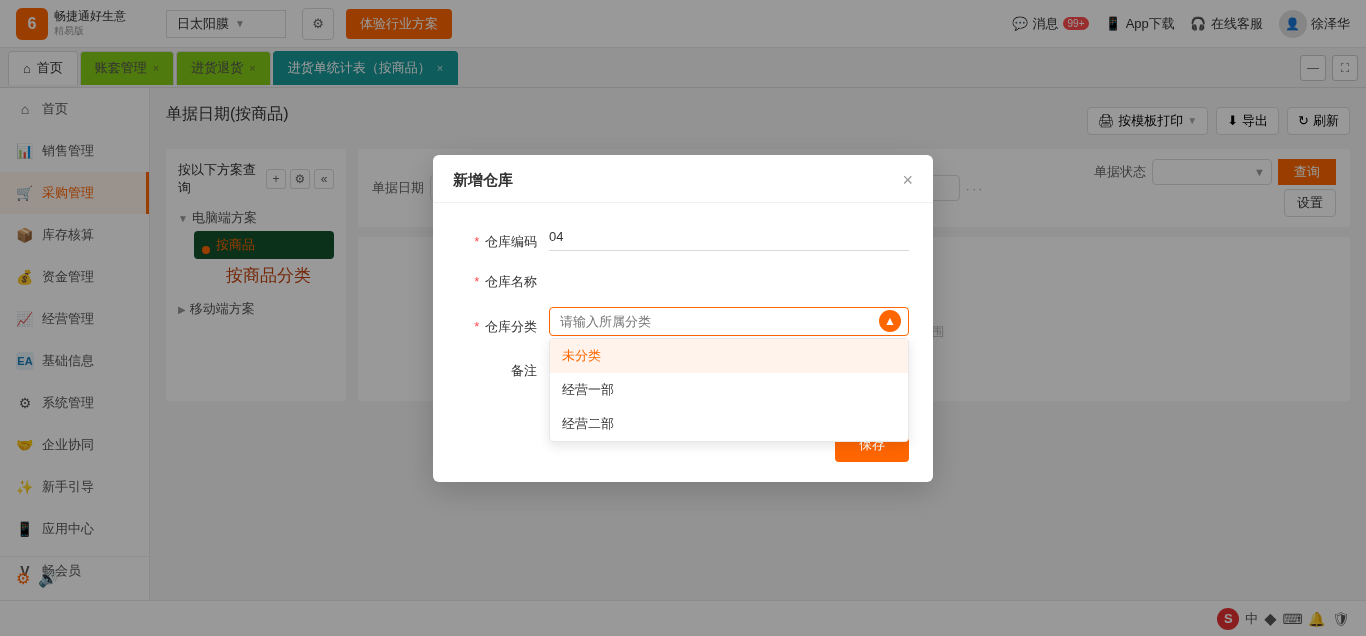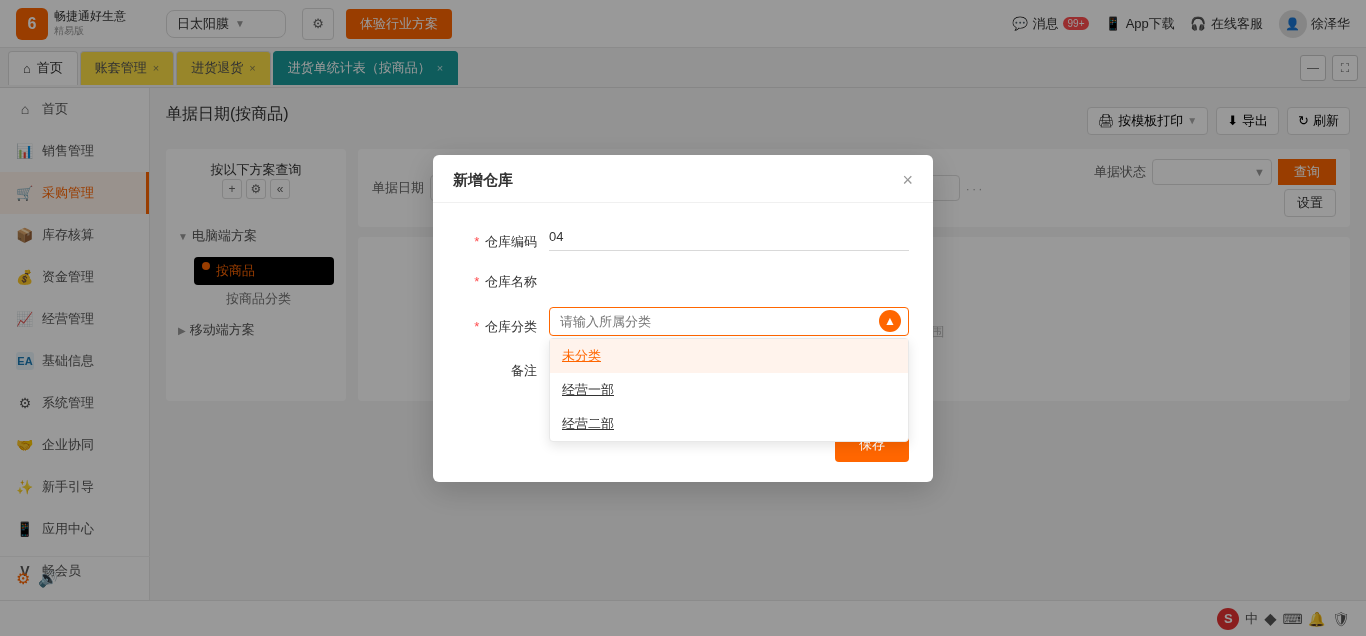--- a/index.html
+++ b/index.html
@@ -34,21 +34,21 @@
       font-weight: bold;
       font-size: 16px;
     }
     .logo-text { font-size: 12px; color: #333; line-height: 1.3; }
     .logo-sub { font-size: 10px; color: #999; }
 
     .store-selector {
       display: flex;
       align-items: center;
       border: 1px solid #ddd;
-      border-radius: 8px;
+      border-radius: 0;
       padding: 4px 10px;
       gap: 6px;
       cursor: pointer;
       color: #333;
       min-width: 120px;
     }
     .store-selector .arrow { color: #999; font-size: 10px; }
 
     .header-middle { flex: 1; display: flex; align-items: center; gap: 12px; padding-left: 16px; }
     .gear-btn {
@@ -97,21 +97,21 @@
     }
     .tab-item {
       display: flex;
       align-items: center;
       gap: 6px;
       padding: 6px 14px;
       border-radius: 4px 4px 0 0;
       cursor: pointer;
       font-size: 13px;
       color: #555;
-      background: #fde047;
+      background: #84cc16;
       border: 1px solid #ddd;
       border-bottom: none;
       height: 34px;
     }
     .tab-item.active {
       background: #1a9999;
       color: white;
       border-color: #1a9999;
     }
     .tab-home {
@@ -300,21 +300,20 @@
       left: 0;
       top: calc(100% + 2px);
       width: 100%;
       z-index: 300;
     }
     .dropdown-item {
       padding: 8px 12px;
       cursor: pointer;
       font-size: 13px;
       color: #333;
-      text-decoration: underline;
     }
     .dropdown-item.selected { background: #fff3ec; color: #ff6600; }
 
     .modal-footer {
       display: flex;
       justify-content: flex-end;
       padding: 12px 24px 20px;
       gap: 10px;
     }
     .btn-save {
@@ -501,39 +500,39 @@
         <div style="display:flex;align-items:center;gap:4px;border:1px solid #ddd;border-radius:4px;padding:4px 10px;background:white;cursor:pointer;">
           <span>↻</span>
           <span>刷新</span>
         </div>
       </div>
     </div>
 
     <div style="display:flex;gap:12px;">
 
       <div style="width:180px;flex-shrink:0;background:white;border-radius:4px;padding:12px;">
-        <div style="display:flex;align-items:center;justify-content:space-between;margin-bottom:24px;flex-direction:column;">
+        <div style="display:flex;align-items:center;justify-content:space-between;margin-bottom:8px;">
           <span style="font-size:13px;color:#333;">按以下方案查询</span>
           <div style="display:flex;gap:4px;">
             <span style="width:20px;height:20px;border:1px solid #ddd;border-radius:3px;display:flex;align-items:center;justify-content:center;cursor:pointer;font-size:12px;color:#666;">+</span>
             <span style="width:20px;height:20px;border:1px solid #ddd;border-radius:3px;display:flex;align-items:center;justify-content:center;cursor:pointer;font-size:12px;color:#666;">⚙</span>
             <span style="width:20px;height:20px;border:1px solid #ddd;border-radius:3px;display:flex;align-items:center;justify-content:center;cursor:pointer;font-size:12px;color:#666;">«</span>
           </div>
         </div>
         <div class="plan-tree">
           <div style="display:flex;align-items:center;gap:4px;padding:4px 0;color:#555;font-size:13px;cursor:pointer;">
             <span style="color:#999;font-size:10px;">▼</span>
             <span>电脑端方案</span>
           </div>
           <div style="padding-left:16px;">
-            <div style="display:flex;align-items:flex-start;gap:6px;padding:5px 8px;border-radius:4px;background:#000000;color:#ff6600;cursor:pointer;font-size:13px;margin-top:8px;">
+            <div style="display:flex;align-items:flex-end;gap:6px;padding:5px 8px;border-radius:4px;background:#14532d;color:#ff6600;cursor:pointer;font-size:13px;">
               <span style="width:8px;height:8px;border-radius:50%;background:#ff6600;display:inline-block;"></span>
               <span>按商品</span>
             </div>
-            <div style="display:flex;align-items:center;gap:6px;padding:5px 8px;color:#737373;cursor:pointer;font-size:13px;text-align:right;">
+            <div style="display:flex;align-items:center;gap:6px;padding:5px 8px;color:#c2410c;cursor:pointer;font-size:17px;text-align:right;">
               <span style="width:18px;display:inline-block;"></span>
               <span>按商品分类</span>
             </div>
           </div>
           <div style="display:flex;align-items:center;gap:4px;padding:4px 0;color:#555;font-size:13px;margin-top:4px;cursor:pointer;">
             <span style="color:#999;font-size:10px;">▶</span>
             <span>移动端方案</span>
           </div>
         </div>
       </div>

